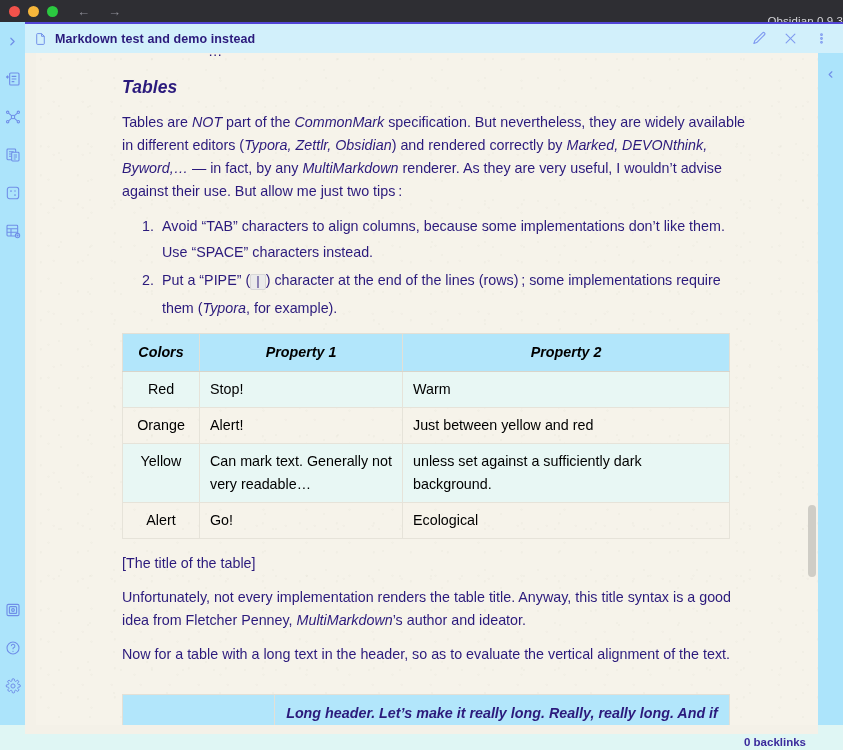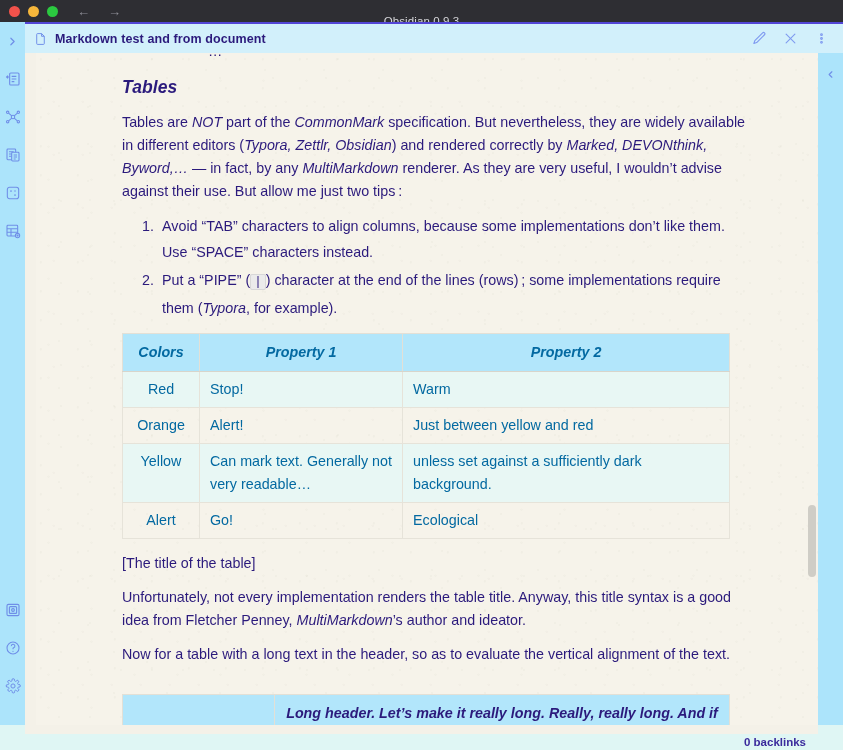--- a/index.html
+++ b/index.html
@@ -46,21 +46,21 @@
     align-items: center;
     color: #8e8e96;
     font-size: 13px;
     line-height: 1;
   }
   .navarrows span { cursor: default; }
 
   .win-title {
     position: absolute;
     left: 0; right: 0;
-    text-align: center;
+    text-align: right;
     color: #d7d7db;
     font-size: 11.5px;
     letter-spacing: .1px;
     pointer-events: none;
     margin-top: 20px;
   }
 
   
   .ribbon {
     position: absolute;
@@ -211,21 +211,21 @@
     font-size: 12.5px;
     color: #2b1a7c;
   }
 
   
   table.md {
     border-collapse: collapse;
     width: 607px;
     margin: 12px 0 13px 0;
     font-size: 14.3px;
-    color: #0369a1;
+    color: #000000;
     table-layout: fixed;
   }
   table.md th {
     background: #b2e6fb;
     font-style: italic;
     font-weight: bold;
     text-align: center;
     padding: 7px 10px;
     border: 1px solid #e3e0d6;
     border-bottom: 1px solid #d8d5cb;
@@ -396,21 +396,21 @@
     </div>
   </div>
 
   <div class="viewheader">
     <div class="vh-fileicon">
       <svg width="13" height="16" viewBox="0 0 24 24" fill="none" stroke="currentColor" stroke-width="1.8">
           <path d="M14 2H6.5A1.5 1.5 0 0 0 5 3.5v17A1.5 1.5 0 0 0 6.5 22h11a1.5 1.5 0 0 0 1.5-1.5V7z"></path>
           <polyline points="14 2 14 7 19 7"></polyline>
         </svg>
     </div>
-    <div class="vh-title">Markdown test and from document</div>
+    <div class="vh-title">Markdown test and demo instead</div>
     <div class="vh-actions">
       <span>
         <svg width="15" height="15" viewBox="0 0 24 24" fill="none" stroke="currentColor" stroke-width="1.8" stroke-linecap="round" stroke-linejoin="round">
             <path d="M17 3a2.1 2.1 0 0 1 3 3L7.5 18.5 3 20l1.5-4.5L17 3z"></path>
           </svg>
       </span>
       <span>
         <svg width="15" height="15" viewBox="0 0 24 24" fill="none" stroke="currentColor" stroke-width="1.8" stroke-linecap="round">
             <line x1="5" y1="5" x2="19" y2="19"></line>
             <line x1="19" y1="5" x2="5" y2="19"></line>

